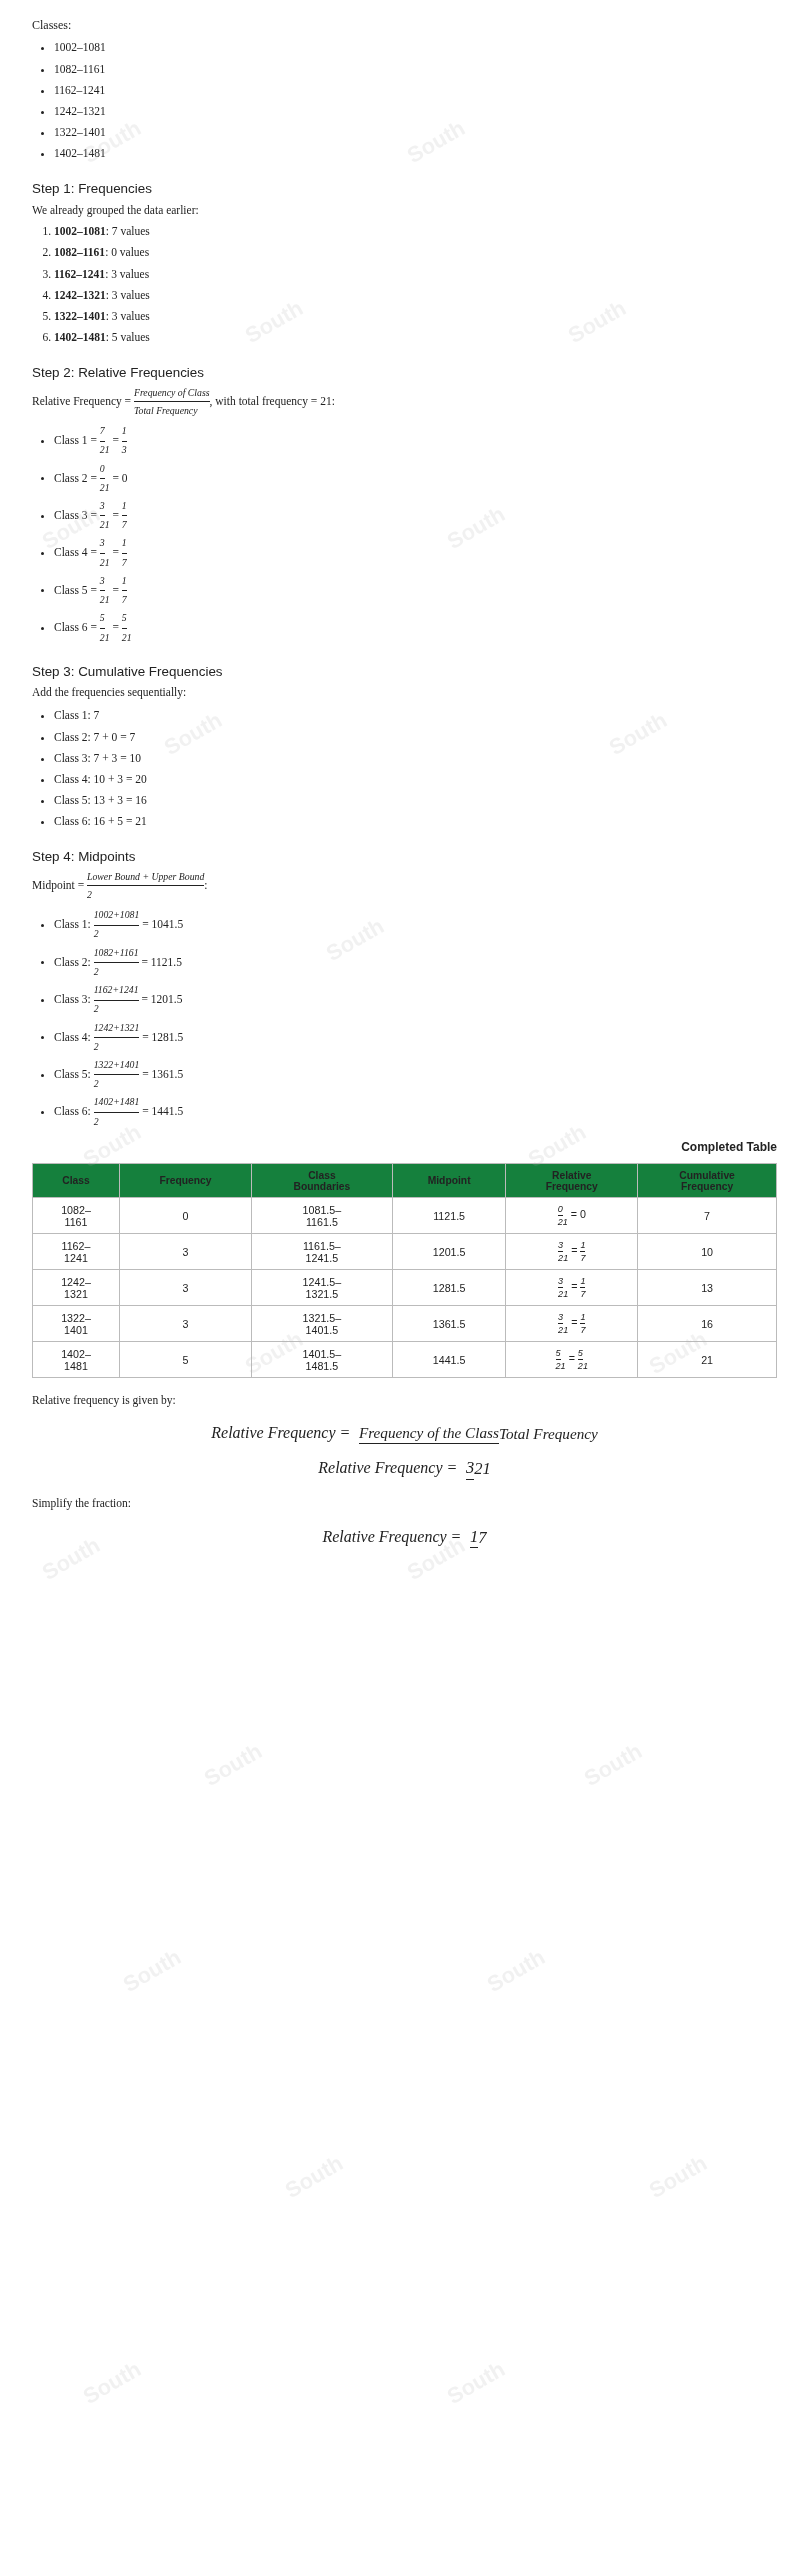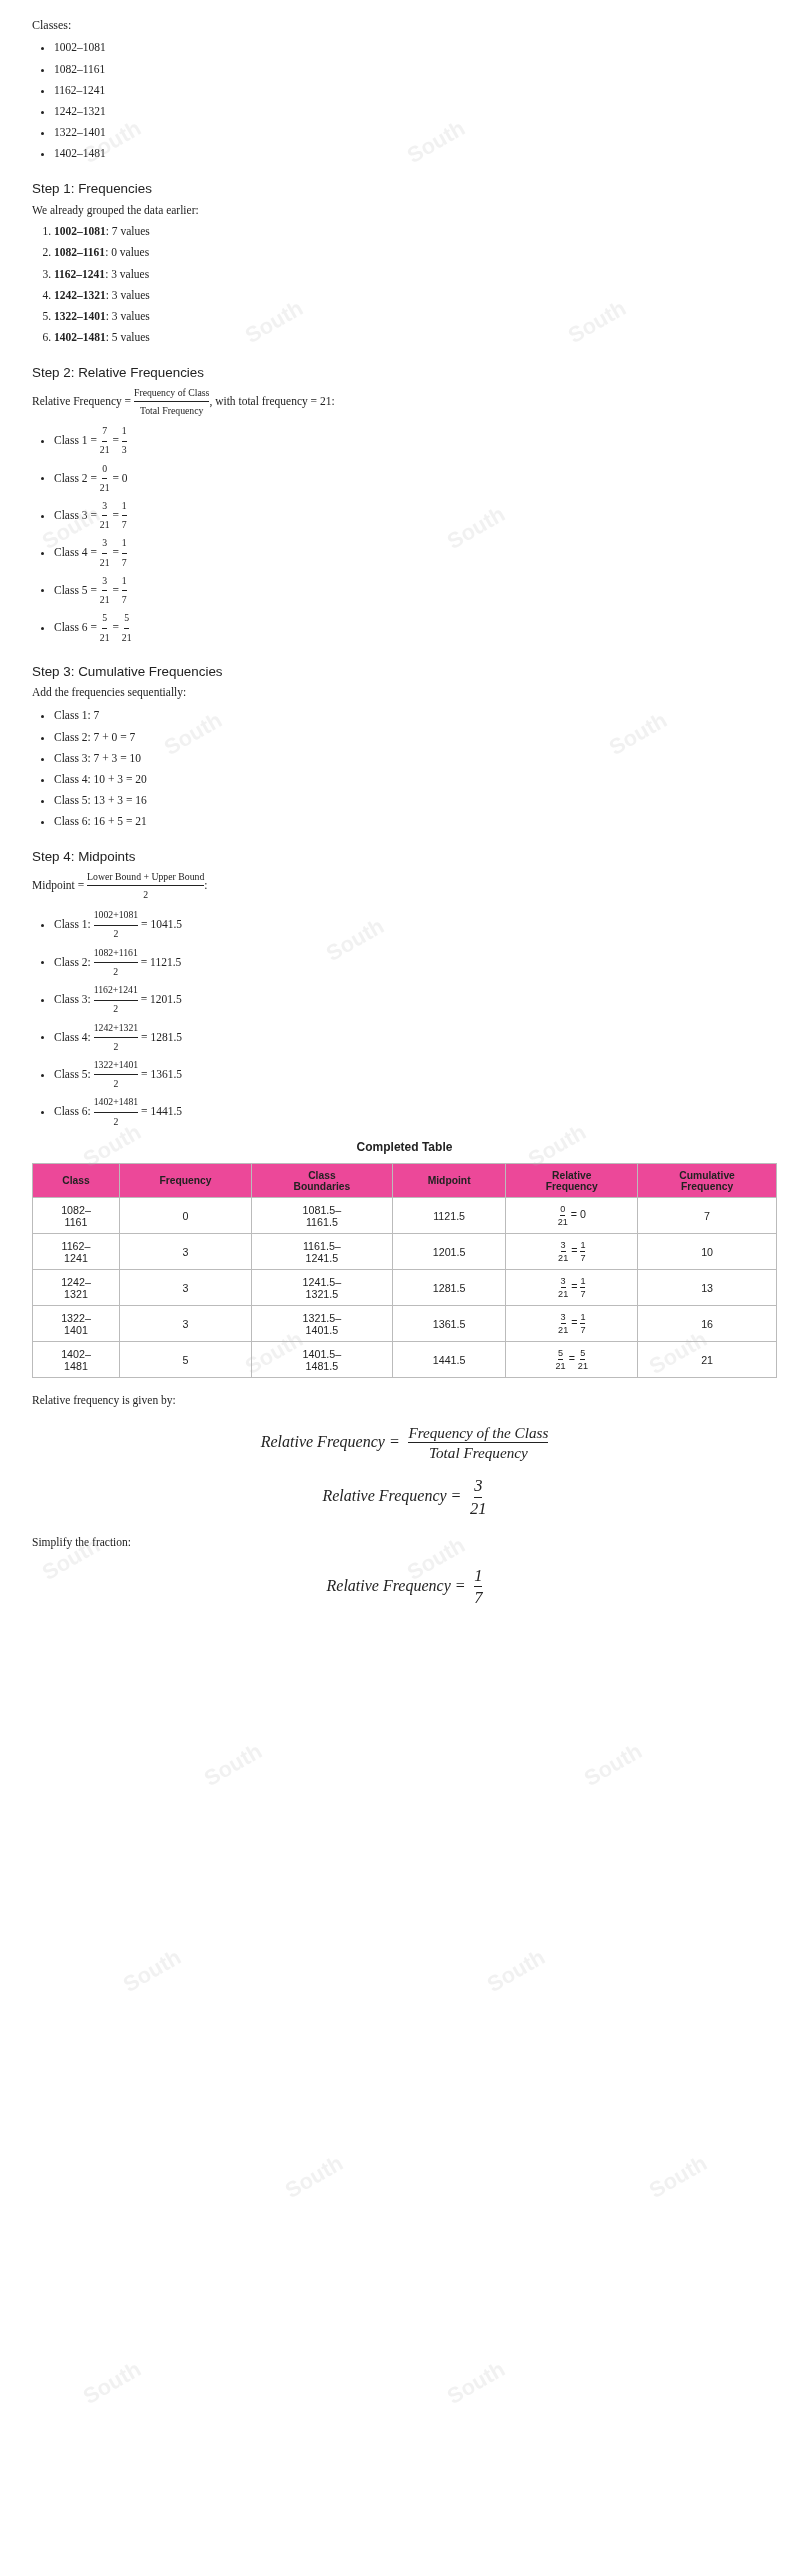--- a/index.html
+++ b/index.html
@@ -79,21 +79,21 @@
     .math-block {
       text-align: center;
       margin: 11px auto;
       font-size: 15px;
       font-family: 'Times New Roman', serif;
       font-style: italic;
     }
 
     .fraction {
       display: inline-flex;
-      flex-direction: column;
+      flex-direction: row;
       align-items: center;
       vertical-align: middle;
       font-style: italic;
     }
 
     .fraction .num {
       border-bottom: 1.2px solid #222;
       padding-bottom: 0.8px;
       text-align: center;
       font-size: 0.95em;
@@ -101,22 +101,23 @@
 
     .fraction .den {
       padding-top: 0.8px;
       text-align: center;
       font-size: 0.95em;
     }
 
     .fraction-sm {
       display: inline-flex;
       flex-direction: column;
-      align-items: center;
+      align-items: flex-start;
       vertical-align: middle;
+      font-style: italic;
       font-size: 0.85em;
     }
 
     .fraction-sm .num {
       border-bottom: 0.8px solid #222;
       padding-bottom: 0.8px;
       text-align: center;
     }
 
     .fraction-sm .den {
@@ -130,41 +131,41 @@
     }
 
     table {
       border-collapse: collapse;
       width: 100%;
       font-size: 10.7px;
       font-family: Arial, sans-serif;
     }
 
     th {
-      background: #ec4899;
+      background: #15803d;
       border: 0.8px solid #bbb;
       padding: 5.5px 6.3px;
       text-align: center;
       font-weight: bold;
       font-size: 10.3px;
     }
 
     td {
       border: 0.8px solid #bbb;
       padding: 5.5px 6.3px;
       text-align: center;
       vertical-align: middle;
     }
 
     .completed-table-title {
       font-weight: bold;
       font-family: Arial, sans-serif;
       font-size: 12px;
       margin-bottom: 4.7px;
-      text-align: center;
+      text-align: right;
     }
 
     .classes-label {
       font-size: 12px;
       margin-bottom: 3.2px;
     }
   </style>
 </head>
 <body>
 

